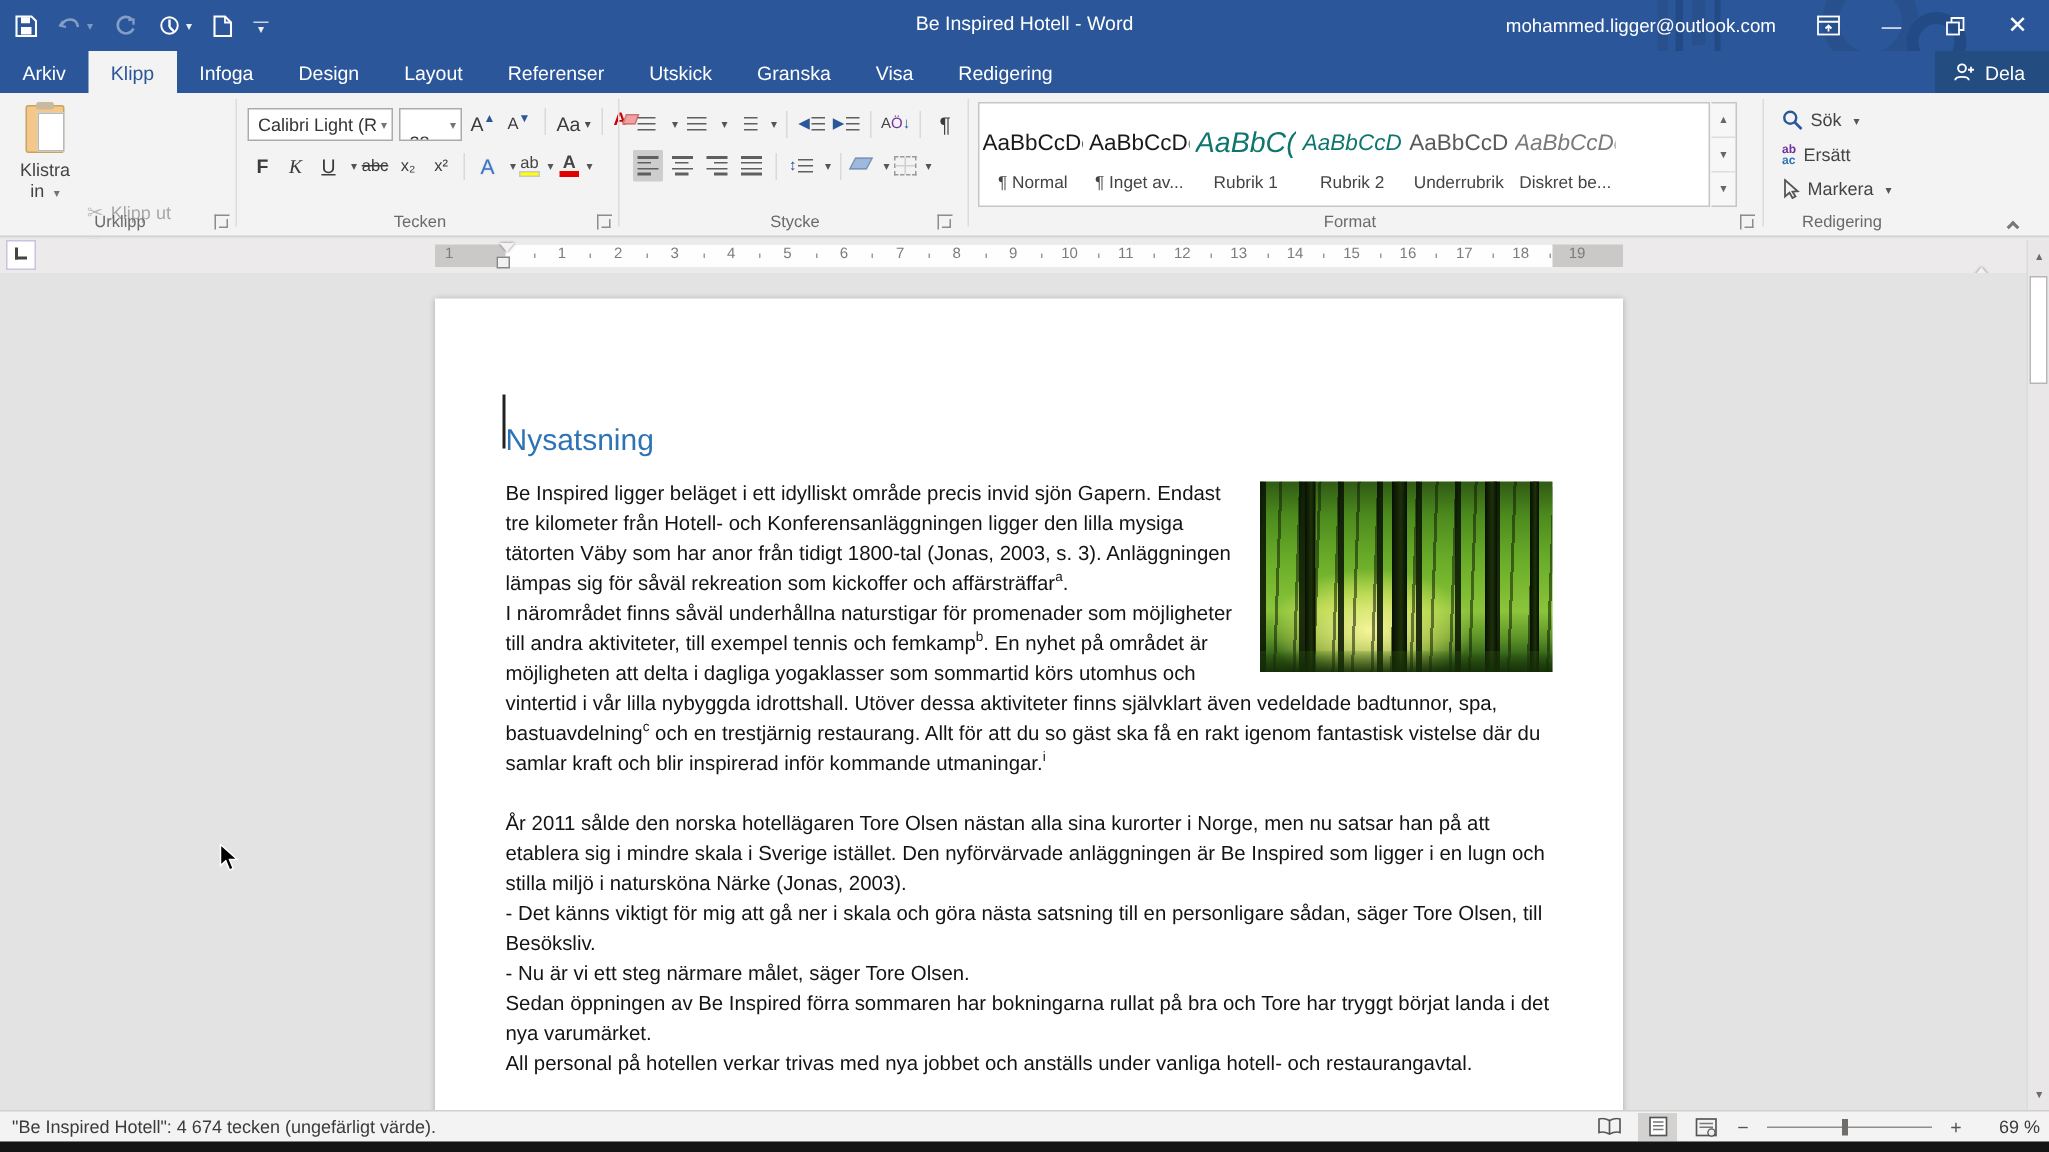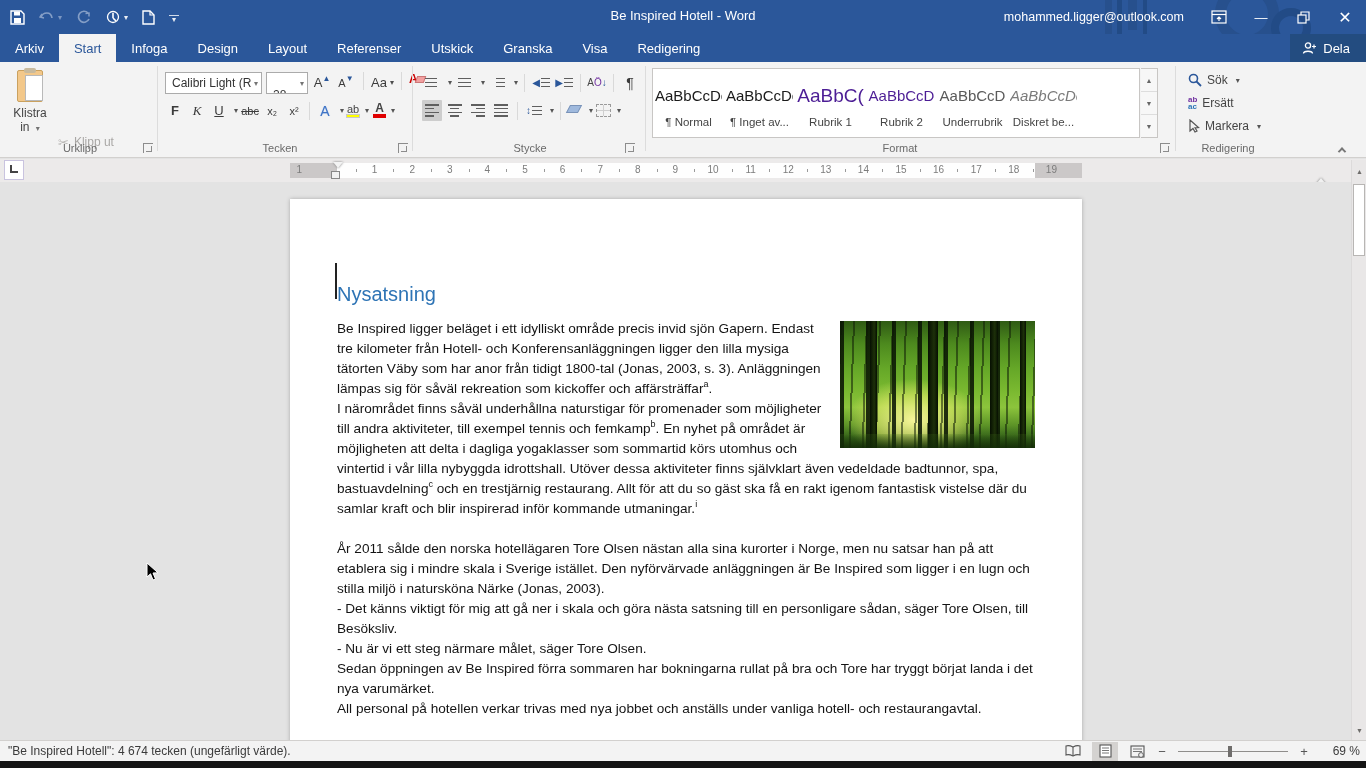--- a/index.html
+++ b/index.html
@@ -44,21 +44,21 @@
   .fmt-btn { display:inline-flex; align-items:center; justify-content:center; min-width:20px; height:21px; font-size:13px; color:#3b3b3b; }
   .vseps { display:inline-block; width:1px; height:18px; background:#d9d9d9; margin:0 3px; }
   .ic-lines { display:inline-block; width:15px; }
   .ic-lines i { display:block; height:1.5px; background:#5f5f5f; margin:2.3px 0; }
   .tgl-on { background:#cdcdcd; border-radius:1px; }
   
   .gallery { position:absolute; left:652px; top:6px; width:488px; height:70px; background:#fff; border:1px solid #c8c6c4; display:flex; }
   .styleitem { width:71px; height:100%; padding-top:8px; text-align:center; border:2px solid transparent; overflow:hidden; }
   .styleitem.sel { border:2px solid #9a9a9a; background:#f5f5f5; }
   .sprev { display:block; height:34px; line-height:34px; font-size:15px; color:#1a1a1a; white-space:nowrap; }
-  .sprev.h1,.sprev.h2 { color:#4c1d95; }
+  .sprev.h1,.sprev.h2 { color:#0f766e;font-style:italic; }
   .sprev.h1 { font-size:19px; }
   .sprev.title { font-size:26px; color:#2b2b2b; font-weight:400; letter-spacing:0; }
   .sprev.sub { color:#5a5a5a; }
   .sprev.subtle { color:#7a7a7a; font-style:italic; }
   .slab { display:block; font-size:11.5px; color:#444; margin-top:3px; white-space:nowrap; }
   .galscroll { position:absolute; left:1141px; top:6px; width:17px; height:70px; border:1px solid #c8c6c4; border-left:none; background:#f7f7f7; display:flex; flex-direction:column; }
   .galscroll div { flex:1; display:flex; align-items:center; justify-content:center; font-size:7px; color:#666; border-bottom:1px solid #ddd; }
   
   .rulerrow { position:absolute; left:0; top:159px; width:1366px; height:23px; background:#eceaea; }
   .tabsel { position:absolute; left:4px; top:1px; width:20px; height:20px; background:#fff; border:1px solid #c9c3df; display:flex; align-items:center; justify-content:center; }
@@ -187,21 +187,21 @@
             <path d="M4 4 V1 h8 v8 h-3" fill="none" stroke="#fff" stroke-width="1.2"></path>
           </svg>
       </span>
       <span class="winbtn" style="font-size:16px;">✕</span>
     </div>
   </div>
 
   <div class="tabrow">
     <div id="tabs-container" style="display:flex;">
         <div class="tab">Arkiv</div>
-        <div class="tab active">Start</div>
+        <div class="tab active">Klipp</div>
         <div class="tab">Infoga</div>
         <div class="tab">Design</div>
         <div class="tab">Layout</div>
         <div class="tab">Referenser</div>
         <div class="tab">Utskick</div>
         <div class="tab">Granska</div>
         <div class="tab">Visa</div>
         <div class="tab">Redigering</div>
       </div>
     <div class="share">

